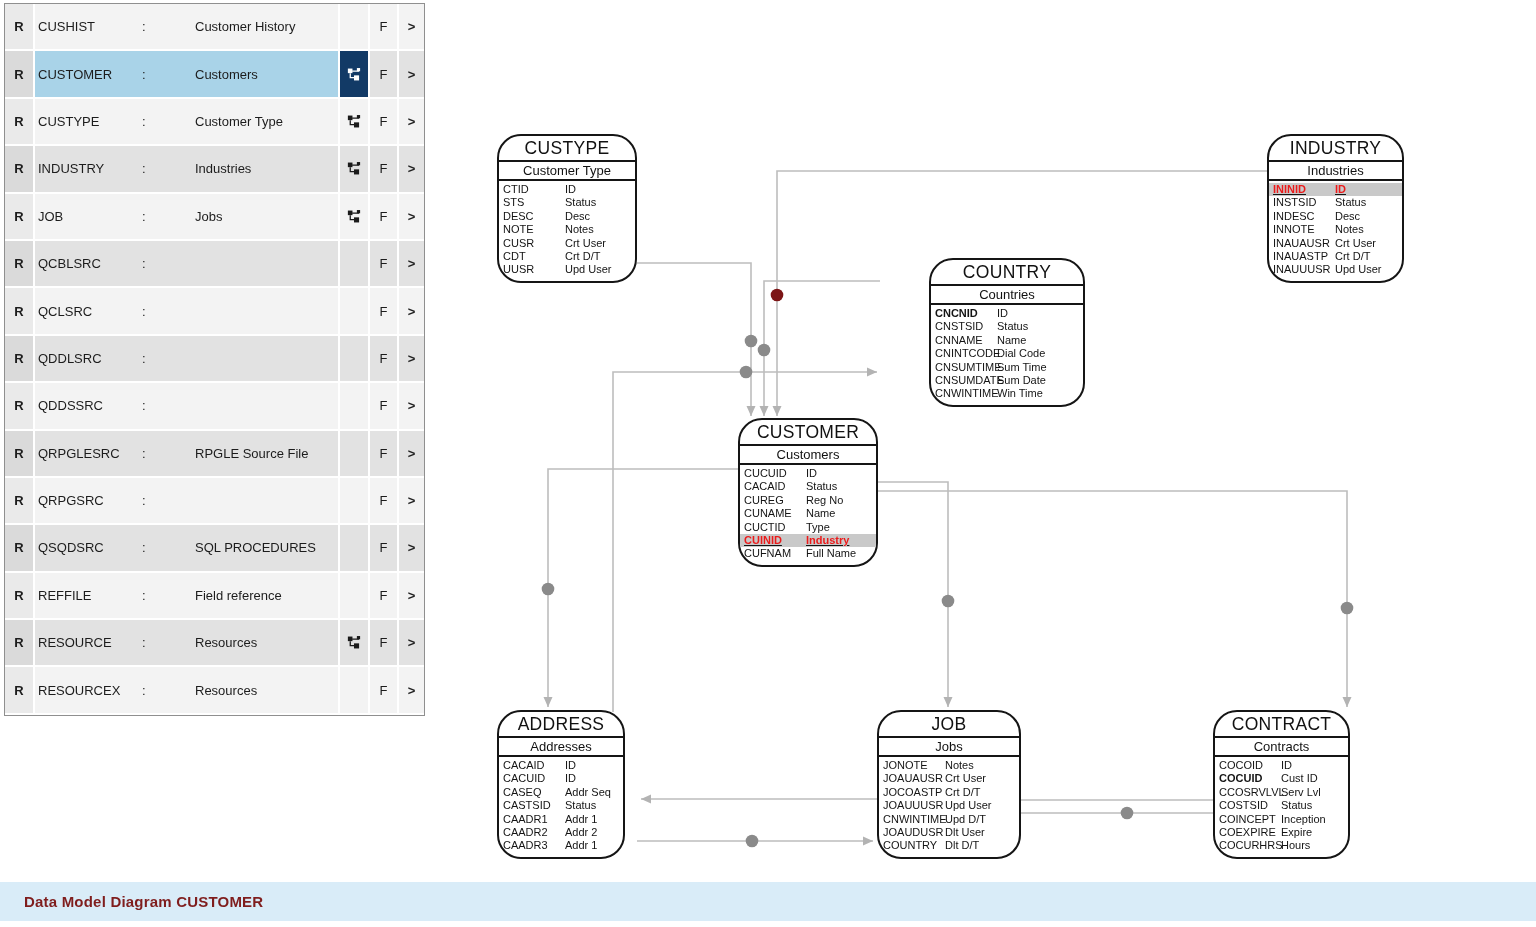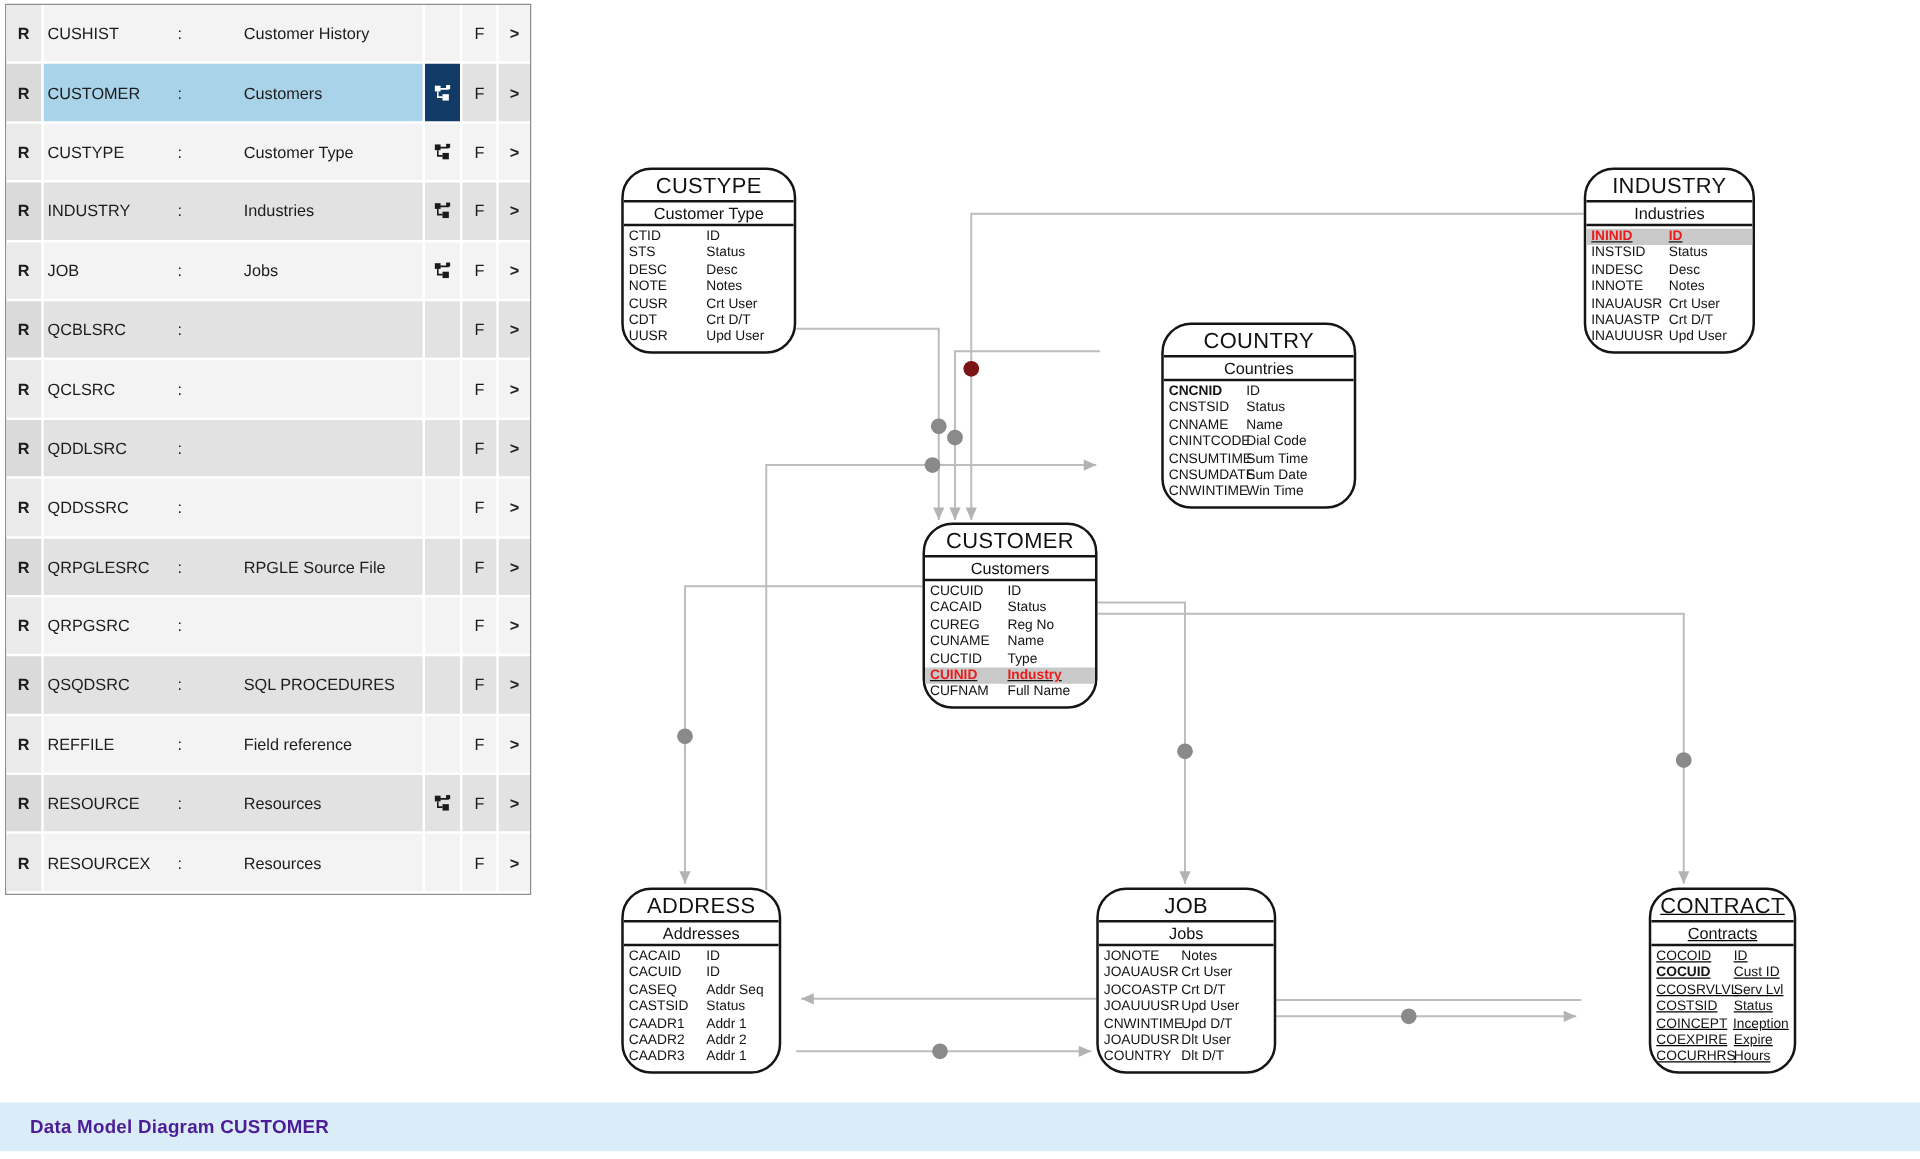--- a/index.html
+++ b/index.html
@@ -56,21 +56,21 @@
   .fname{width:62px;white-space:nowrap;}
   .fdesc{flex:1;white-space:nowrap;}
   .frow.hl{background:#c9c9c9;text-decoration:underline;}
   .frow.hl .fname,.frow.hl .fdesc{color:#ec1a1a;font-weight:bold;}
   .frow.bold .fname{font-weight:bold;}
   
   #footer{
     position:absolute;left:0;top:882px;width:1536px;height:39px;
     background:#d9ecf8;z-index:4;display:flex;align-items:center;
   }
-  #footer-title{font-size:15px;font-weight:bold;color:#4c1d95;padding-left:24px;letter-spacing:.2px;}
+  #footer-title{font-size:15px;font-weight:bold;color:#7f1d1d;padding-left:24px;letter-spacing:.2px;}
 </style>
 </head>
 <body>
 
 <svg id="conn-svg" width="1536" height="927">
     <polyline points="637,263 751,263 751,416" fill="none" stroke="#bdbdbd" stroke-width="1.6"></polyline>
     <polygon points="751,416 746.5,406 755.5,406" fill="#b3b3b3"></polygon>
     <circle cx="751" cy="341" r="6.3" fill="#8a8a8a"></circle>
     <polyline points="880,281 764,281 764,416" fill="none" stroke="#bdbdbd" stroke-width="1.6"></polyline>
     <polygon points="764,416 759.5,406 768.5,406" fill="#b3b3b3"></polygon>
@@ -299,21 +299,21 @@
         <div class="frow">
           <span class="fname">JOAUDUSR</span>
           <span class="fdesc">Dlt User</span>
         </div>
         <div class="frow">
           <span class="fname">COUNTRY</span>
           <span class="fdesc">Dlt D/T</span>
         </div>
       </div>
     </div>
-    <div class="entity" style="left: 1319px; top: 710px; width: 118px; text-decoration: underline;">
+    <div class="entity" style="left: 1213px; top: 710px; width: 137px;">
       <div class="e-title">CONTRACT</div>
       <div class="e-sub">Contracts</div>
       <div class="e-fields">
         <div class="frow">
           <span class="fname">COCOID</span>
           <span class="fdesc">ID</span>
         </div>
         <div class="frow bold">
           <span class="fname">COCUID</span>
           <span class="fdesc">Cust ID</span>

